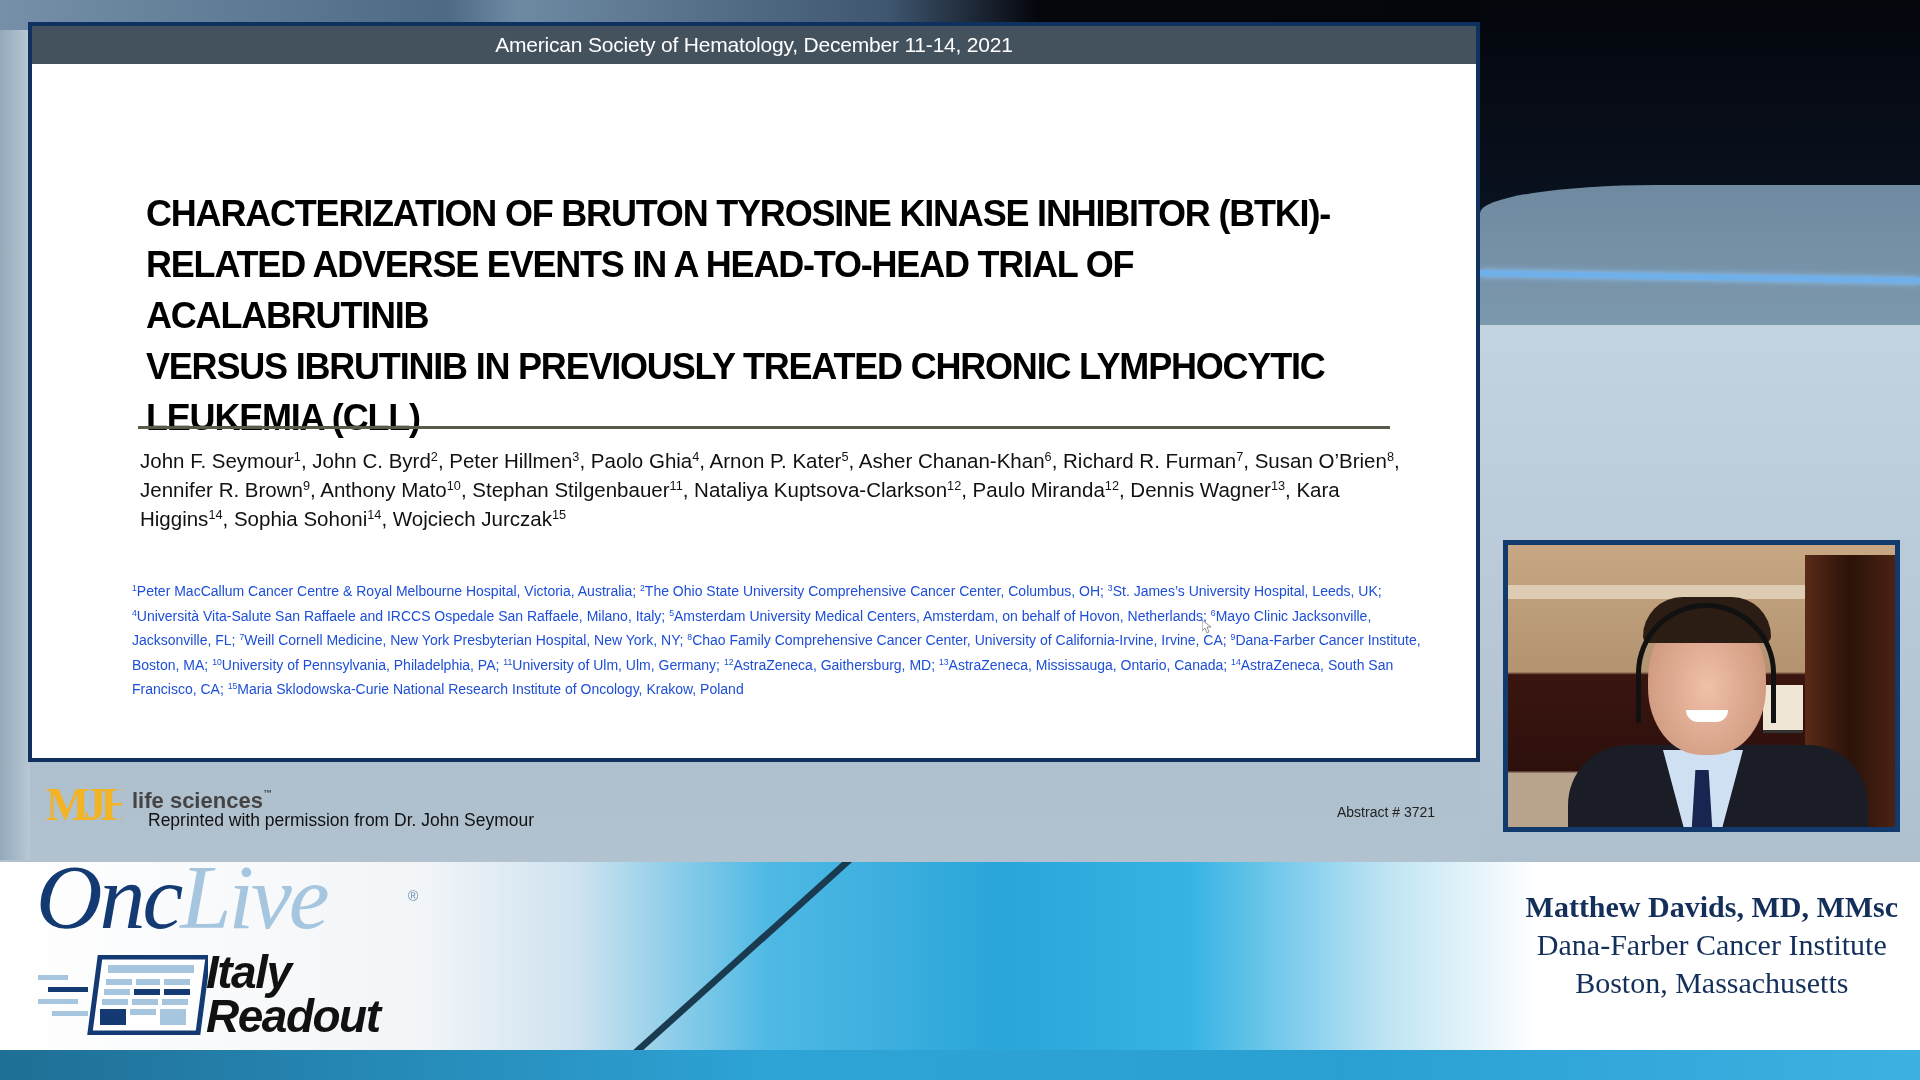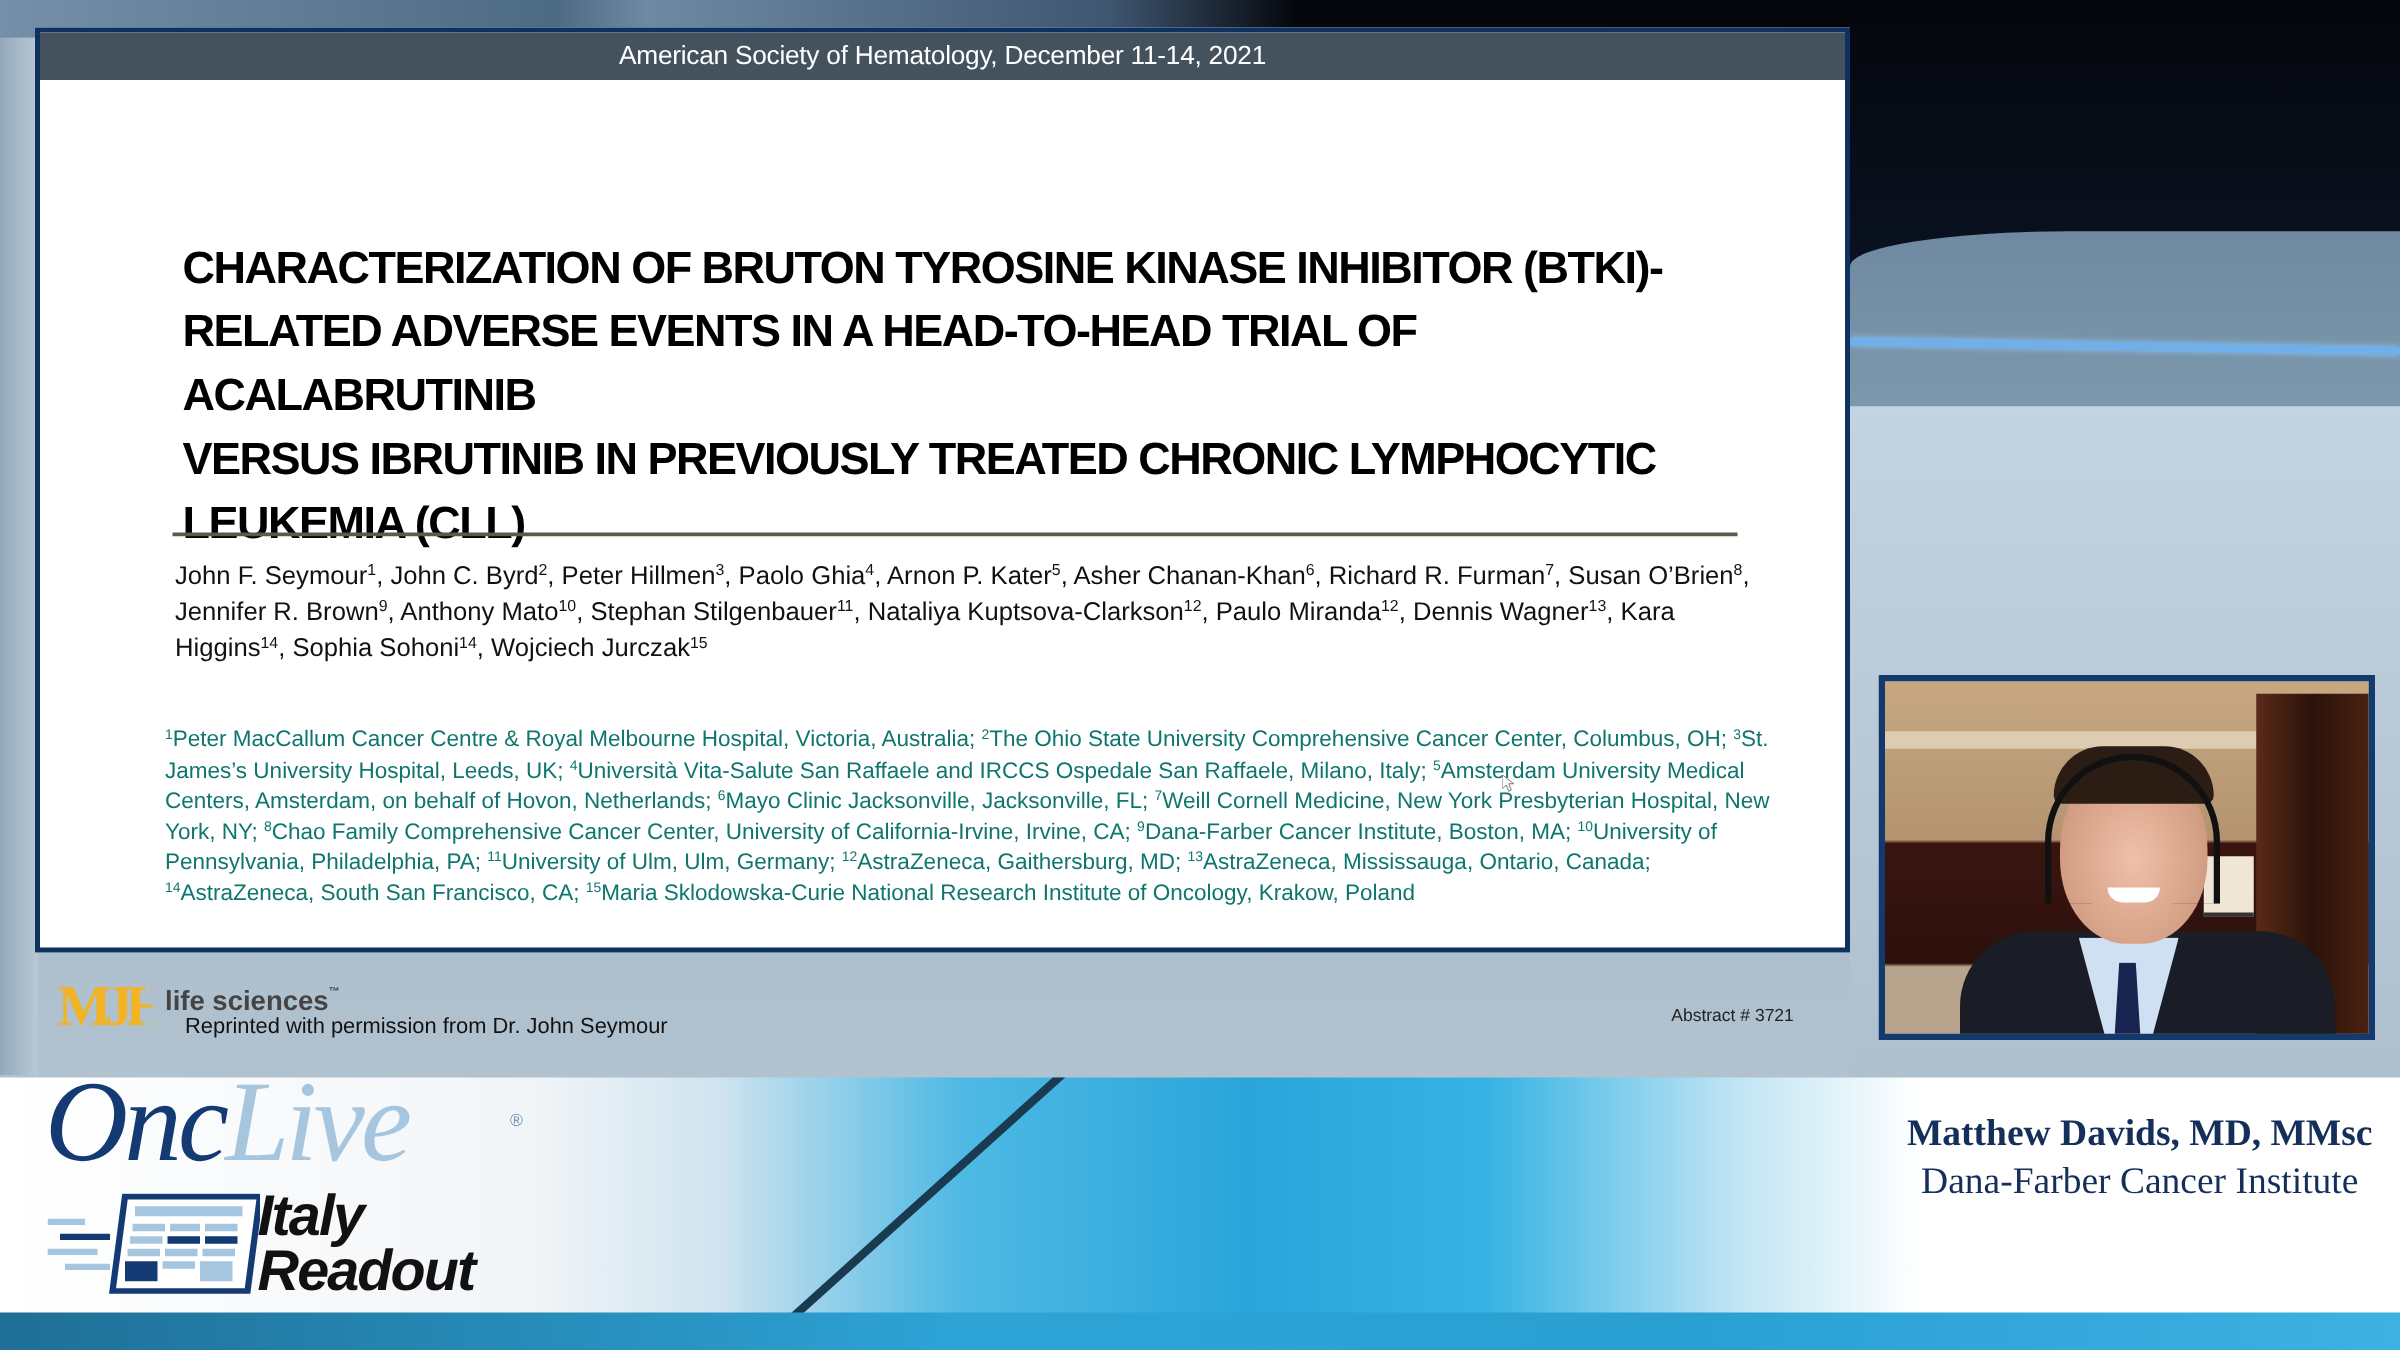--- a/index.html
+++ b/index.html
@@ -11,21 +11,21 @@
   .bg-ring-glow{position:absolute;left:1480px;top:274px;width:440px;height:6px;background:#6fb0ea;box-shadow:0 0 6px #8cc8ff;transform:skewY(1deg);}
   .bg-lower{position:absolute;left:1480px;top:325px;width:440px;height:540px;background:linear-gradient(180deg,#c4d3e0,#aebfce);}
   .bg-left{position:absolute;left:0;top:30px;width:30px;height:830px;background:linear-gradient(90deg,#93a9bb,#b9c8d4);}
 
   .slide{position:absolute;left:28px;top:22px;width:1452px;height:740px;background:#fff;border:4px solid #0f3160;box-sizing:border-box;}
   .slide-header{height:38px;background:#44525e;color:#fff;display:flex;align-items:center;justify-content:center;font-size:21px;font-family:"Liberation Sans Narrow","Liberation Sans",sans-serif;letter-spacing:-0.2px;}
   .title{position:absolute;left:114px;top:162px;width:1260px;font-weight:bold;font-size:36px;line-height:51px;color:#000;letter-spacing:-1.2px;}
   .rule{position:absolute;left:106px;top:400px;width:1252px;height:3px;background:#5a5a4a;}
   .authors{position:absolute;left:108px;top:420px;width:1260px;font-weight:normal;font-size:20.5px;line-height:29px;color:#111;}
   .authors sup,.affil sup{font-size:0.62em;vertical-align:0.55em;line-height:0;}
-  .affil{position:absolute;left:100px;top:553px;width:1290px;font-size:18px;line-height:24.5px;color:#0f766e;}
+  .affil{position:absolute;left:100px;top:553px;width:1290px;font-size:14px;line-height:24.5px;color:#1d4ed8;}
   .mjh{position:absolute;left:14px;top:752px;width:76px;height:52px;}
   .mjh-text{position:absolute;left:100px;top:762px;font-size:22px;font-weight:bold;color:#444;}
   .reprint{position:absolute;left:116px;top:784px;font-size:17.5px;color:#111;}
   .abstract{position:absolute;left:1305px;top:778px;font-size:14px;color:#222;}
   .cursor{position:absolute;left:1170px;top:594px;width:10px;height:14px;}
 
   .cam{position:absolute;left:1503px;top:540px;width:397px;height:292px;border:5px solid #123a6d;box-sizing:border-box;overflow:hidden;
     background:linear-gradient(180deg,#c7a883 0%,#b39370 45%,#3a1510 46%,#2d100c 80%,#b8a48c 81%);}
   .cam-curtain{position:absolute;right:0;top:10px;width:90px;height:280px;background:linear-gradient(90deg,#5a2a18,#2b120a,#4a2212);}
   .cam-molding{position:absolute;left:0;top:40px;width:330px;height:14px;background:#ddcbb2;}
@@ -130,13 +130,14 @@
   <rect x="122" y="54" width="26" height="16" fill="#a6c6df"></rect>
 </svg>
 <div class="logo-rapid">
   <div>Italy</div>
   <div>Readout</div>
 </div>
 
 <div class="speaker">
   <div class="speaker-name">Matthew Davids, MD, MMsc</div>
   <div class="speaker-inst">Dana-Farber Cancer Institute</div>
+  <div class="speaker-loc">Boston, Massachusetts</div>
 </div>
 
 </body></html>

